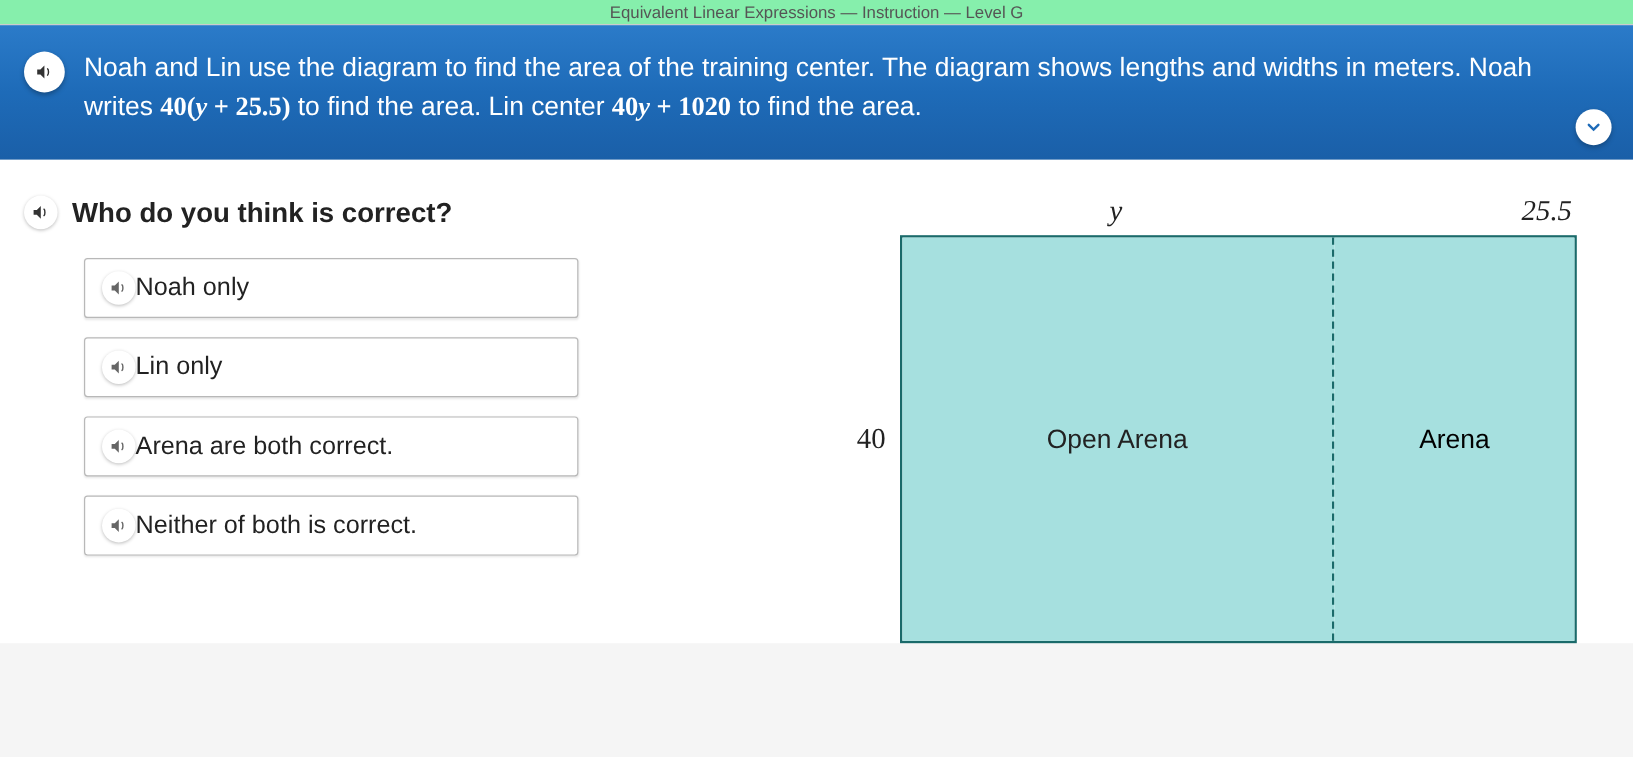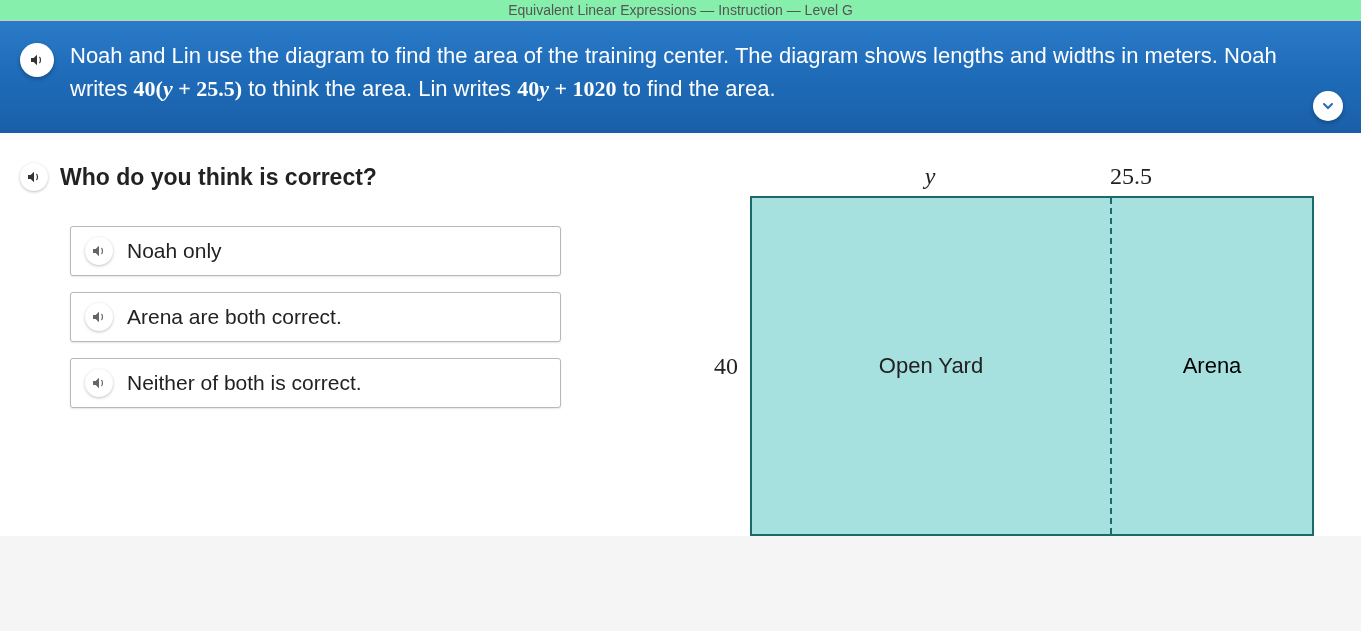--- a/index.html
+++ b/index.html
@@ -83,44 +83,44 @@
       gap: 40px;
       background: #fff;
     }
     .question-col {
       flex: 0 0 640px;
     }
     .question-row {
       display: flex;
       align-items: center;
       gap: 12px;
-      margin-bottom: 35px;
+      margin-bottom: 24px;
     }
     .question-text {
       font-size: 23px;
       font-weight: bold;
       color: #222;
     }
     .answers {
       display: flex;
       flex-direction: column;
       gap: 16px;
       padding-left: 50px;
     }
     .answer-option {
       border: 1px solid #b8b8b8;
       background: #fff;
       border-radius: 3px;
       padding: 10px 14px;
       display: flex;
       align-items: center;
-      gap: 14px;
+      gap: 0;
       cursor: pointer;
       box-shadow: 0 1px 2px rgba(0,0,0,0.1);
-      width: 491px;
+      width: 412px;
     }
     .answer-option .label {
       font-size: 21px;
       color: #222;
     }
     .diagram-col {
       flex: 1;
       position: relative;
       padding-top: 0;
     }
@@ -132,21 +132,22 @@
       color: #222;
       margin-bottom: 6px;
     }
     .label-y {
       width: 360px;
       text-align: center;
       font-style: italic;
     }
     .label-255 {
       width: 200px;
-      text-align: left;
+      text-align: right;
+      font-style: italic;
     }
     .diagram-row {
       display: flex;
       align-items: center;
     }
     .label-40 {
       width: 50px;
       text-align: right;
       padding-right: 12px;
       font-family: 'Times New Roman', Times, serif;
@@ -188,21 +189,21 @@
 <div class="instruction-banner">
   <div class="speaker-btn">
     <svg class="speaker-icon" viewBox="0 0 24 24" fill="#333">
       <path d="M3 9v6h4l5 5V4L7 9H3z"></path>
       <path d="M16 8c1.5 1 1.5 7 0 8" stroke="#333" stroke-width="1.8" fill="none" stroke-linecap="round"></path>
     </svg>
   </div>
   <span>
     <span>Noah and Lin use the diagram to find the area of the training center. The diagram shows lengths and widths in meters. Noah writes </span>
     <span class="math">40(<span class="math-var">y</span> + 25.5)</span>
-    <span> to think the area. Lin writes </span>
+    <span> to find the area. Lin center </span>
     <span class="math">40<span class="math-var">y</span> + 1020</span>
     <span> to find the area.</span>
   </span>
   <div class="chevron-down">
     <svg width="16" height="16" viewBox="0 0 24 24" fill="none" stroke="#1e6bb8" stroke-width="3" stroke-linecap="round">
       <polyline points="6 9 12 15 18 9"></polyline>
     </svg>
   </div>
 </div>
 
@@ -223,20 +224,29 @@
       <div class="answer-option">
         <div class="speaker-btn small">
           <svg class="speaker-icon" viewBox="0 0 24 24" fill="#666">
             <path d="M3 9v6h4l5 5V4L7 9H3z"></path>
               <path d="M16 8c1.5 1 1.5 7 0 8" stroke="#666" stroke-width="1.8" fill="none" stroke-linecap="round"></path>
           </svg>
         </div>
         <span class="label">Noah only</span>
       </div>
 
+      <div class="answer-option">
+        <div class="speaker-btn small">
+          <svg class="speaker-icon" viewBox="0 0 24 24" fill="#666">
+            <path d="M3 9v6h4l5 5V4L7 9H3z"></path>
+              <path d="M16 8c1.5 1 1.5 7 0 8" stroke="#666" stroke-width="1.8" fill="none" stroke-linecap="round"></path>
+          </svg>
+        </div>
+        <span class="label">Lin only</span>
+      </div>
 
       <div class="answer-option">
         <div class="speaker-btn small">
           <svg class="speaker-icon" viewBox="0 0 24 24" fill="#666">
             <path d="M3 9v6h4l5 5V4L7 9H3z"></path>
               <path d="M16 8c1.5 1 1.5 7 0 8" stroke="#666" stroke-width="1.8" fill="none" stroke-linecap="round"></path>
           </svg>
         </div>
         <span class="label">Arena are both correct.</span>
       </div>
@@ -254,19 +264,19 @@
   </div>
 
   <div class="diagram-col">
     <div class="diagram-labels-top">
       <div class="label-y">y</div>
       <div class="label-255">25.5</div>
     </div>
     <div class="diagram-row">
       <div class="label-40">40</div>
       <div class="rects">
-        <div class="open-yard">Open Yard</div>
+        <div class="open-yard">Open Arena</div>
         <div class="arena">Arena</div>
       </div>
     </div>
   </div>
 
 </div>
 
 </body></html>

